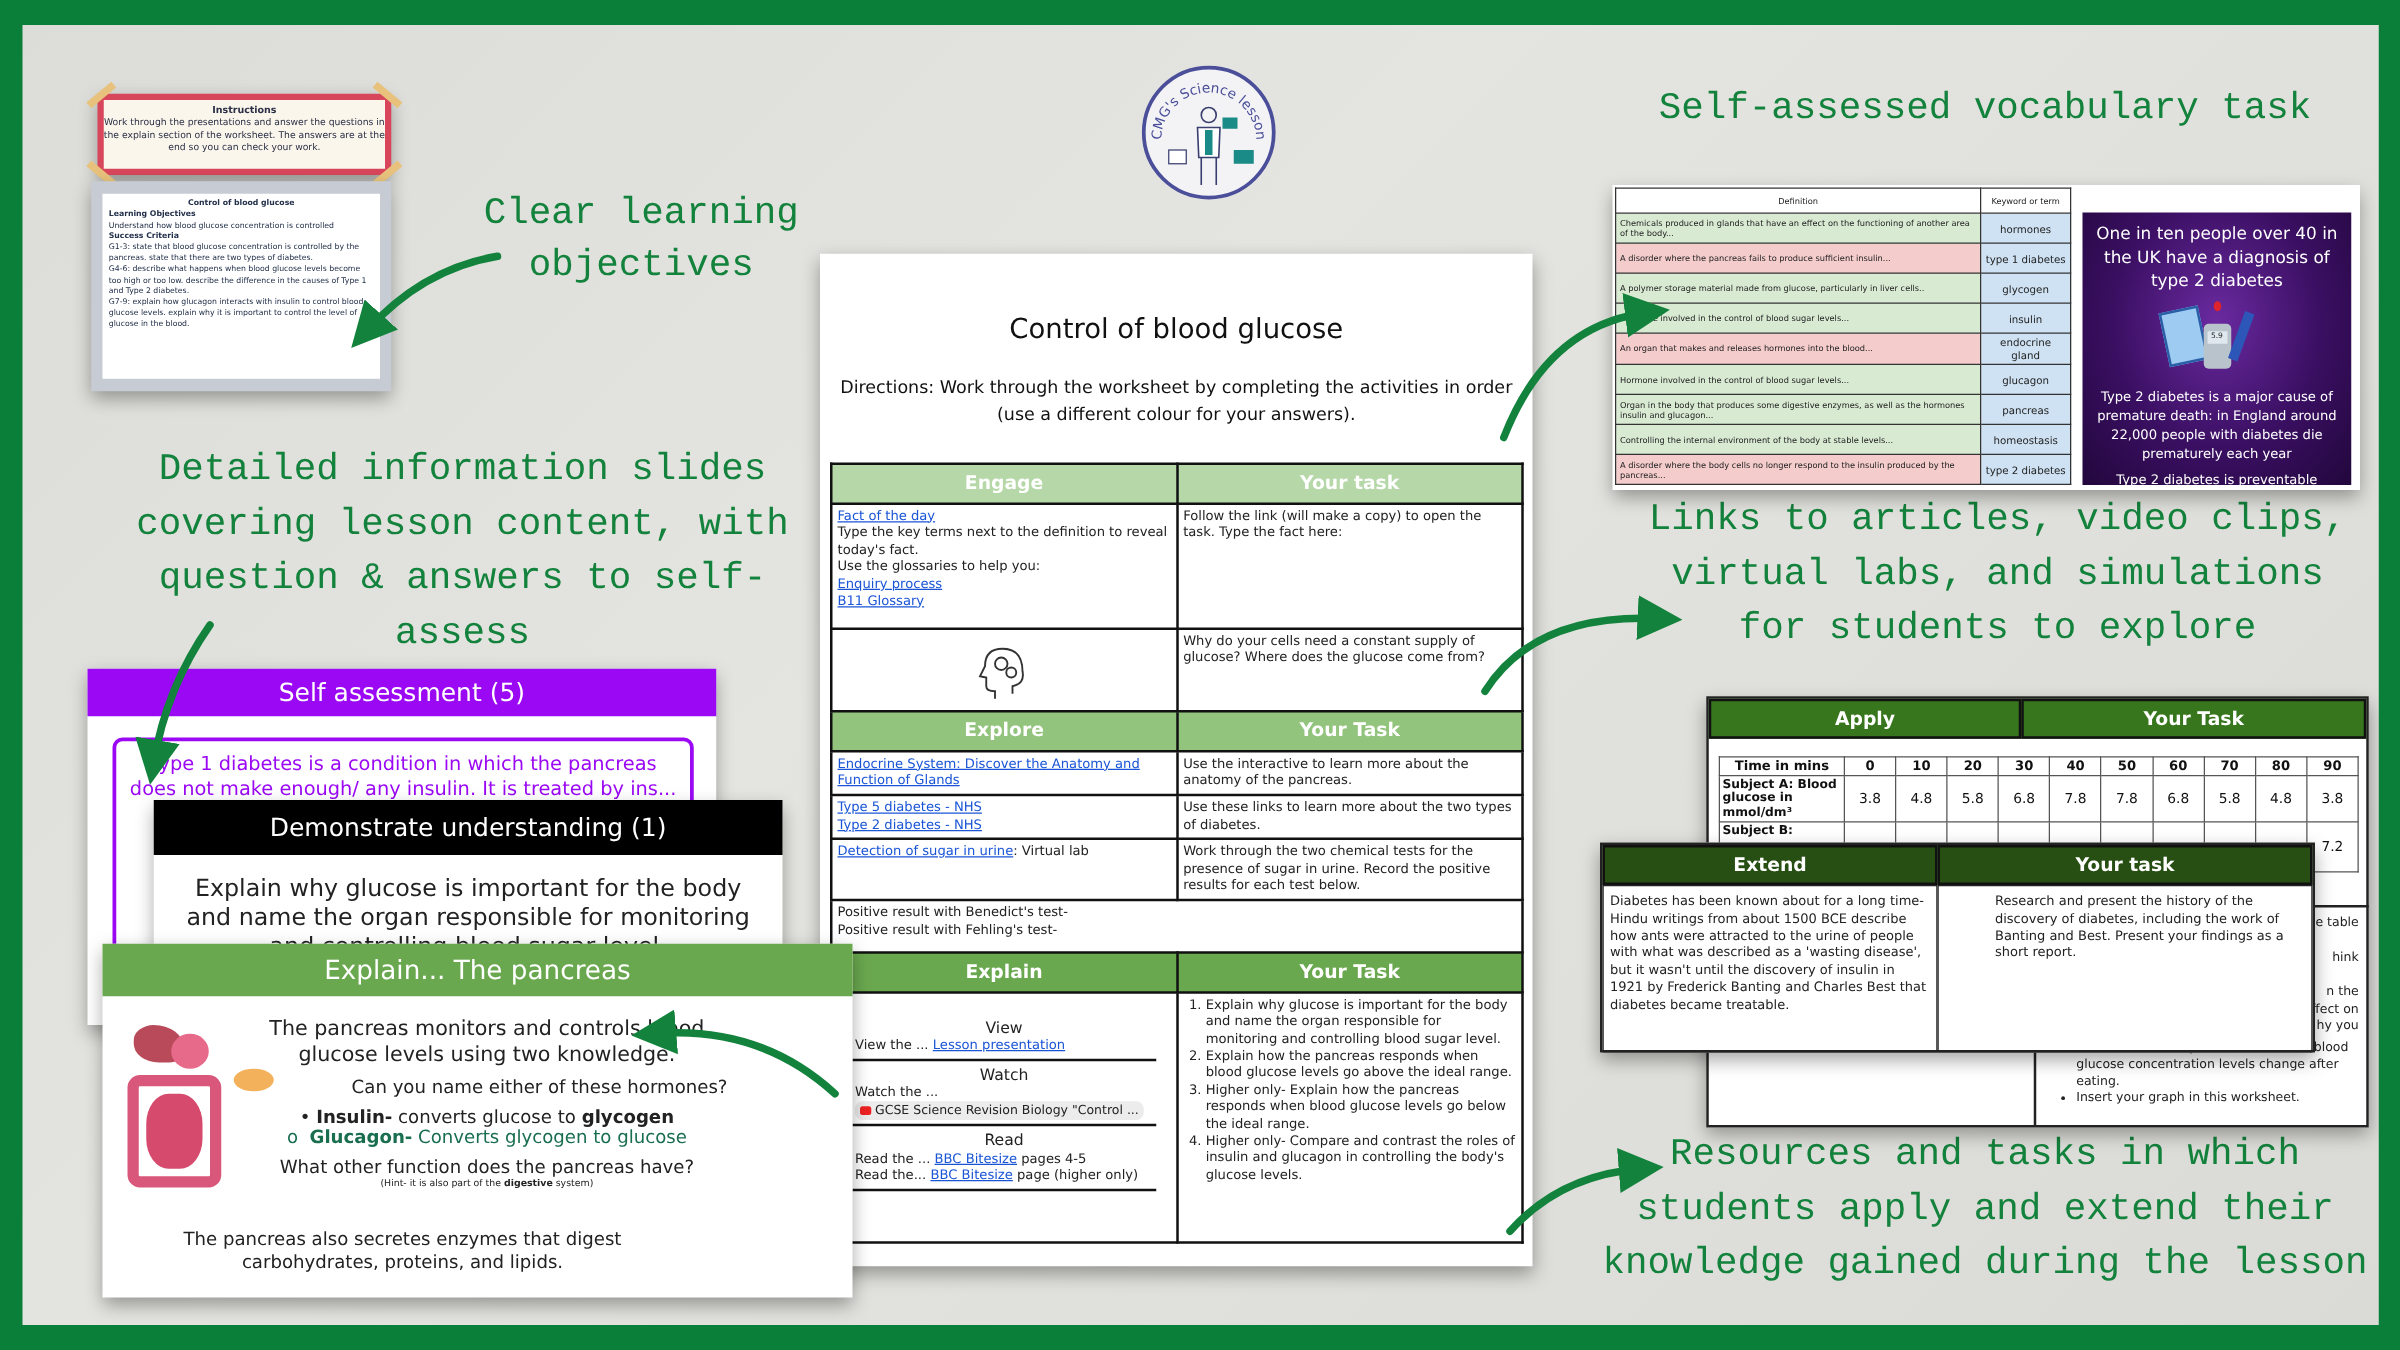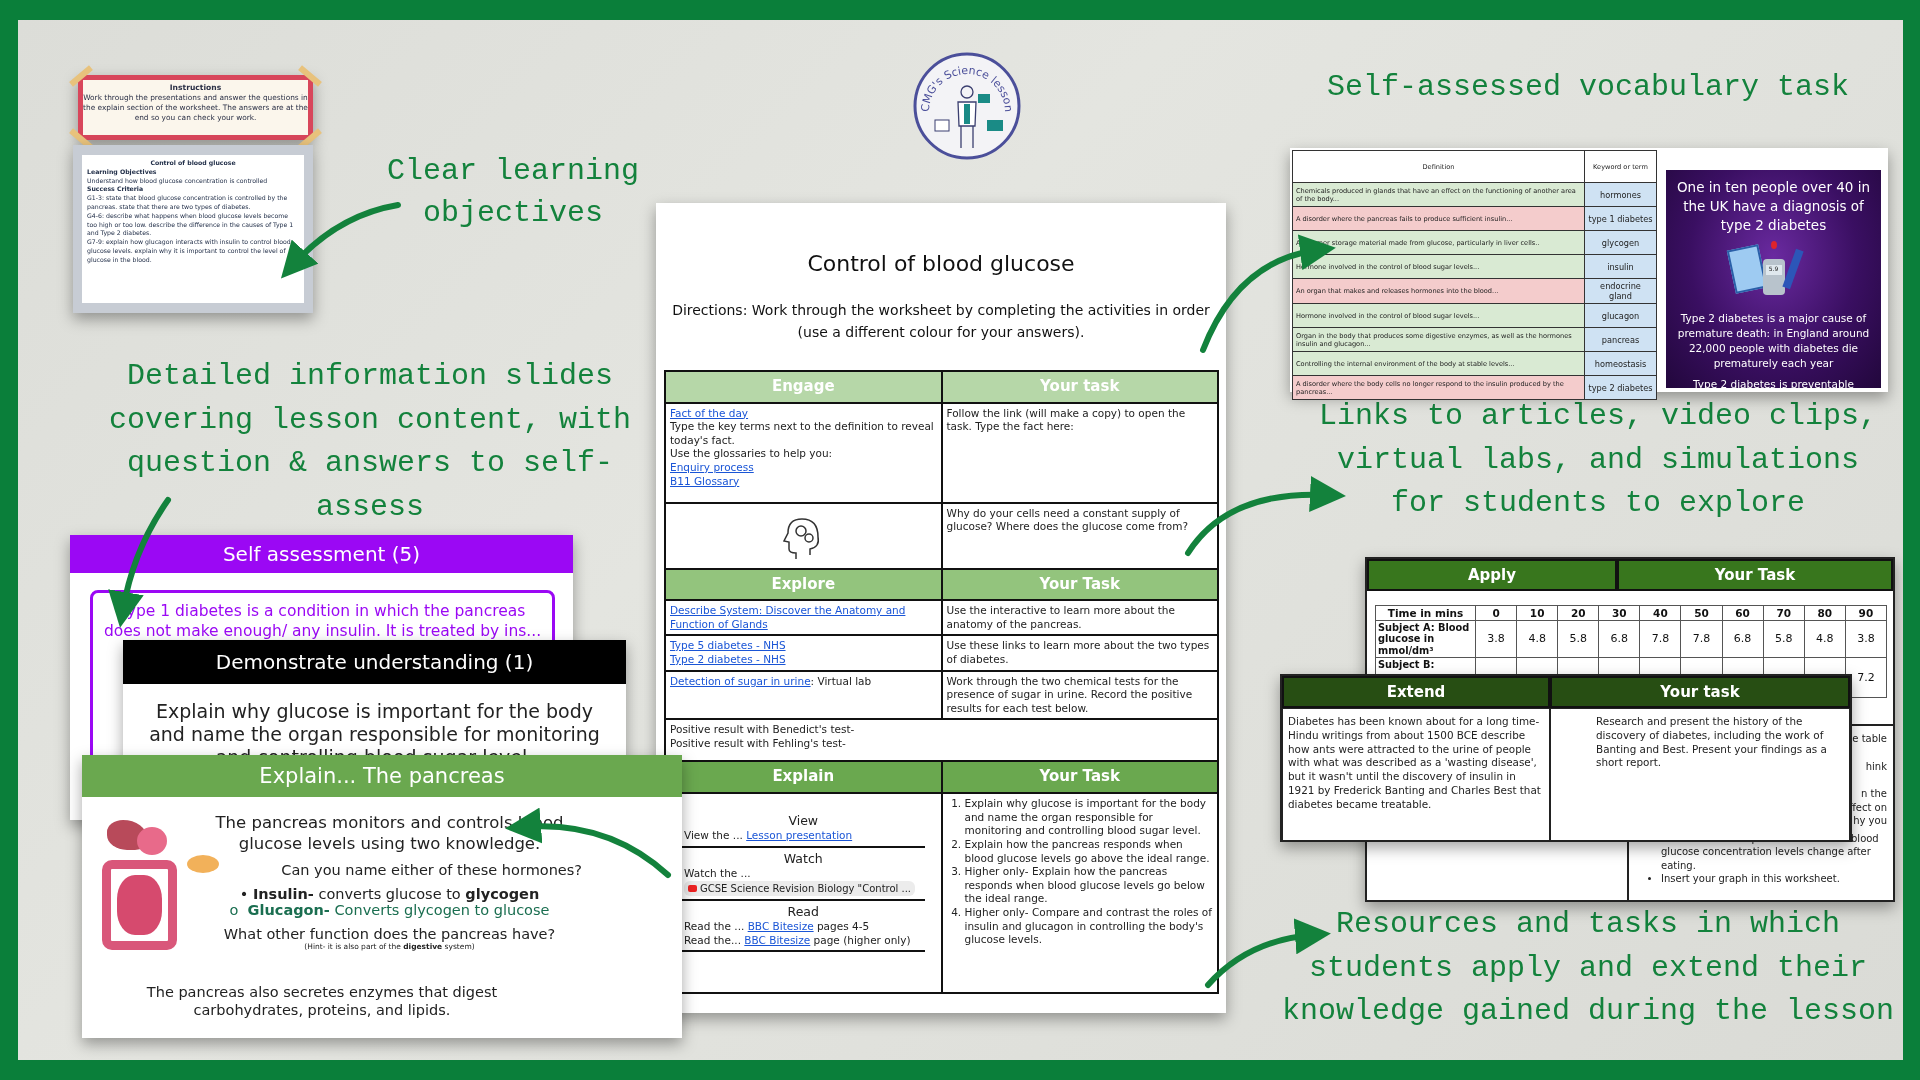--- a/index.html
+++ b/index.html
@@ -37,21 +37,21 @@
   .ctr { text-align: center; }
   .sub { text-align: center; font-size: 12.5px; display: block; }
   .yt { display: inline-block; background: #ececec; border-radius: 6px; padding: 1px 4px; font-size: 10px; }
   .yt-ico { display: inline-block; width: 9px; height: 7px; background: #e22; border-radius: 2px; vertical-align: middle; margin-right: 3px; }
   .ws-table ol { padding-left: 18px; }
 
   
   .voc { left: 1272px; top: 128px; width: 598px; height: 244px; background: #fff; }
   .voc-table { position: absolute; left: 2px; top: 2px; width: 365px; border-collapse: collapse; font-size: 6.6px; color: #222; }
   .voc-table td, .voc-table th { border: 1.5px solid #333; padding: 2px 3px; height: 24px; }
-  .voc-table th { background: #fff; font-weight: normal; height: 32px; }
+  .voc-table th { background: #fff; font-weight: normal; height: 20px; }
   .voc-table .kw { width: 72px; text-align: center; background: #cfe2f3; font-size: 8.2px; }
   .g { background: #d9ead3; } .r { background: #f4cccc; }
   .fact { position: absolute; left: 376px; top: 22px; width: 215px; height: 218px;
     background: radial-gradient(ellipse at 50% 40%, #6a2aa0 0%, #3a0f62 55%, #22073c 100%); color: #fff; text-align: center; padding: 8px 6px; }
   .fact .f1 { font-size: 13.5px; line-height: 1.4; }
   .fact .f2 { font-size: 10.5px; line-height: 1.45; margin-top: 8px; }
   .fact .f3 { font-size: 10.5px; margin-top: 6px; }
   .fact-img { width: 110px; height: 62px; margin: 6px auto 0; position: relative; }
 
   
@@ -164,21 +164,21 @@
             <circle cx="29" cy="27" r="4" fill="none" stroke="#333" stroke-width="1.5"></circle>
           </svg>
         </td>
         <td>Why do your cells need a constant supply of glucose? Where does the glucose come from?</td>
       </tr>
       <tr>
         <th class="th-mid">Explore</th>
         <th class="th-mid">Your Task</th>
       </tr>
       <tr>
-        <td><a class="lnk">Describe System: Discover the Anatomy and Function of Glands</a></td>
+        <td><a class="lnk">Endocrine System: Discover the Anatomy and Function of Glands</a></td>
         <td>Use the interactive to learn more about the anatomy of the pancreas.</td>
       </tr>
       <tr>
         <td>
           <a class="lnk">Type 5 diabetes - NHS</a><br>
           <a class="lnk">Type 2 diabetes - NHS</a>
         </td>
         <td>Use these links to learn more about the two types of diabetes.</td>
       </tr>
       <tr>

